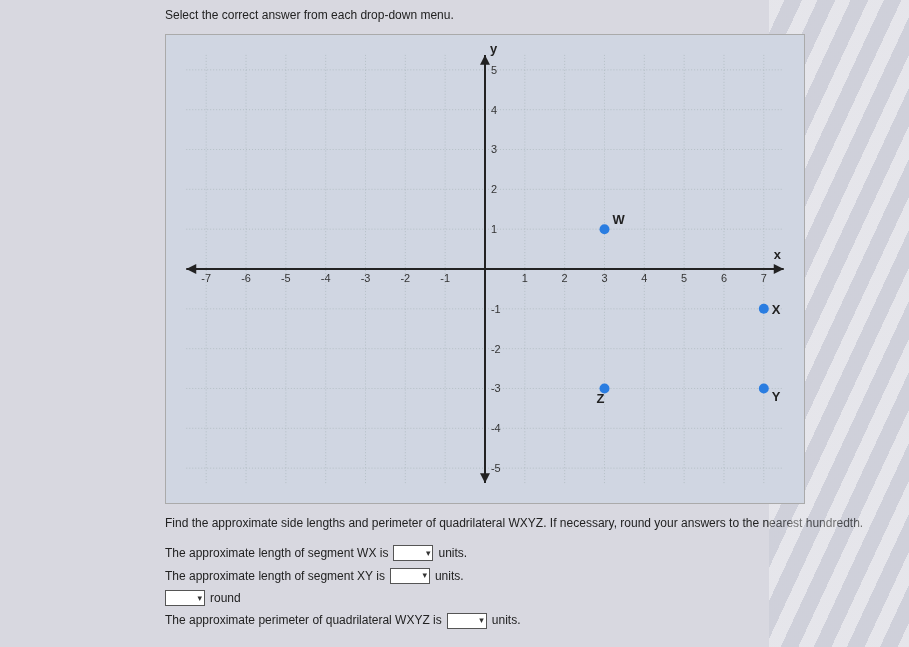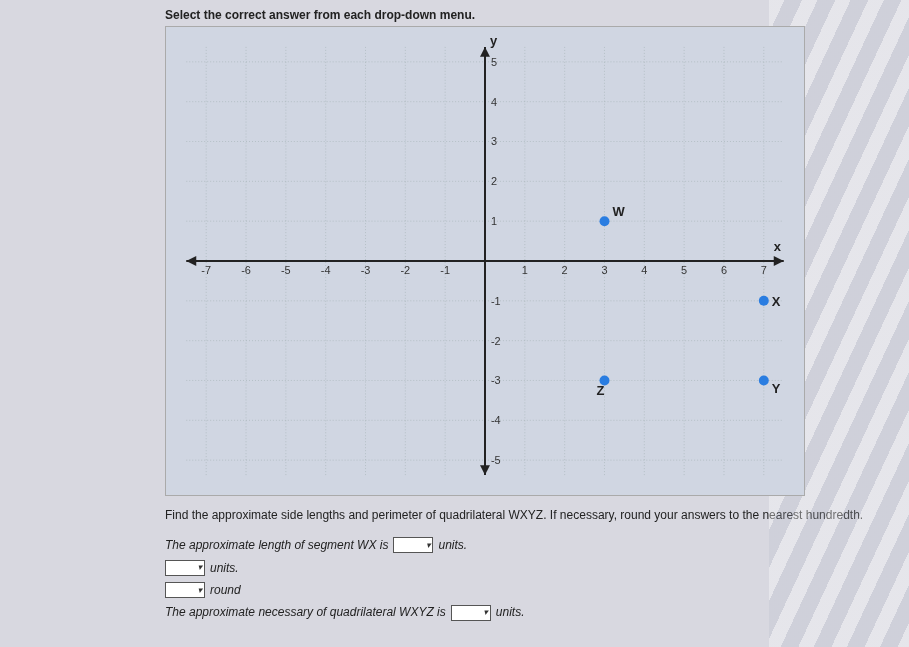--- a/index.html
+++ b/index.html
@@ -12,22 +12,21 @@
     height: 647px;
     overflow: hidden;
     position: relative;
   }
   .content {
     padding: 8px 30px 10px 165px;
   }
   .instruction {
     font-size: 12px;
     color: #222;
-    margin-bottom: 4px;
-    font-weight: bold;
+    margin-bottom: 12px;
   }
   .chart-area {
     width: 640px;
     height: 470px;
     background: #d0d6e2;
     position: relative;
     border: 1px solid #aaa;
   }
   .chart-svg {
     width: 100%;
@@ -43,21 +42,20 @@
     font-size: 12px;
     color: #222;
     margin-top: 10px;
     line-height: 1.7;
   }
   .answer-line {
     display: flex;
     align-items: center;
     gap: 5px;
     margin-bottom: 2px;
-    font-style: italic;
   }
   .dropdown {
     display: inline-flex;
     align-items: center;
     border: 1px solid #555;
     background: #fff;
     height: 16px;
     min-width: 40px;
     padding: 0 2px 0 5px;
     font-size: 11px;
@@ -185,35 +183,36 @@
   <div class="answer-lines">
     <div class="answer-line">
       <span>The approximate length of segment WX is</span>
       <span class="dropdown">
           <span></span>
           <span class="arrow">▾</span>
         </span>
       <span>units.</span>
     </div>
     <div class="answer-line">
+      <span>The approximate length of segment XY is</span>
       <span class="dropdown">
           <span></span>
           <span class="arrow">▾</span>
         </span>
       <span>units.</span>
     </div>
     <div class="answer-line">
       <span class="dropdown">
           <span></span>
           <span class="arrow">▾</span>
         </span>
       <span>round</span>
     </div>
     <div class="answer-line">
-      <span>The approximate necessary of quadrilateral WXYZ is</span>
+      <span>The approximate perimeter of quadrilateral WXYZ is</span>
       <span class="dropdown">
           <span></span>
           <span class="arrow">▾</span>
         </span>
       <span>units.</span>
     </div>
   </div>
 </div>
 
 </body></html>

